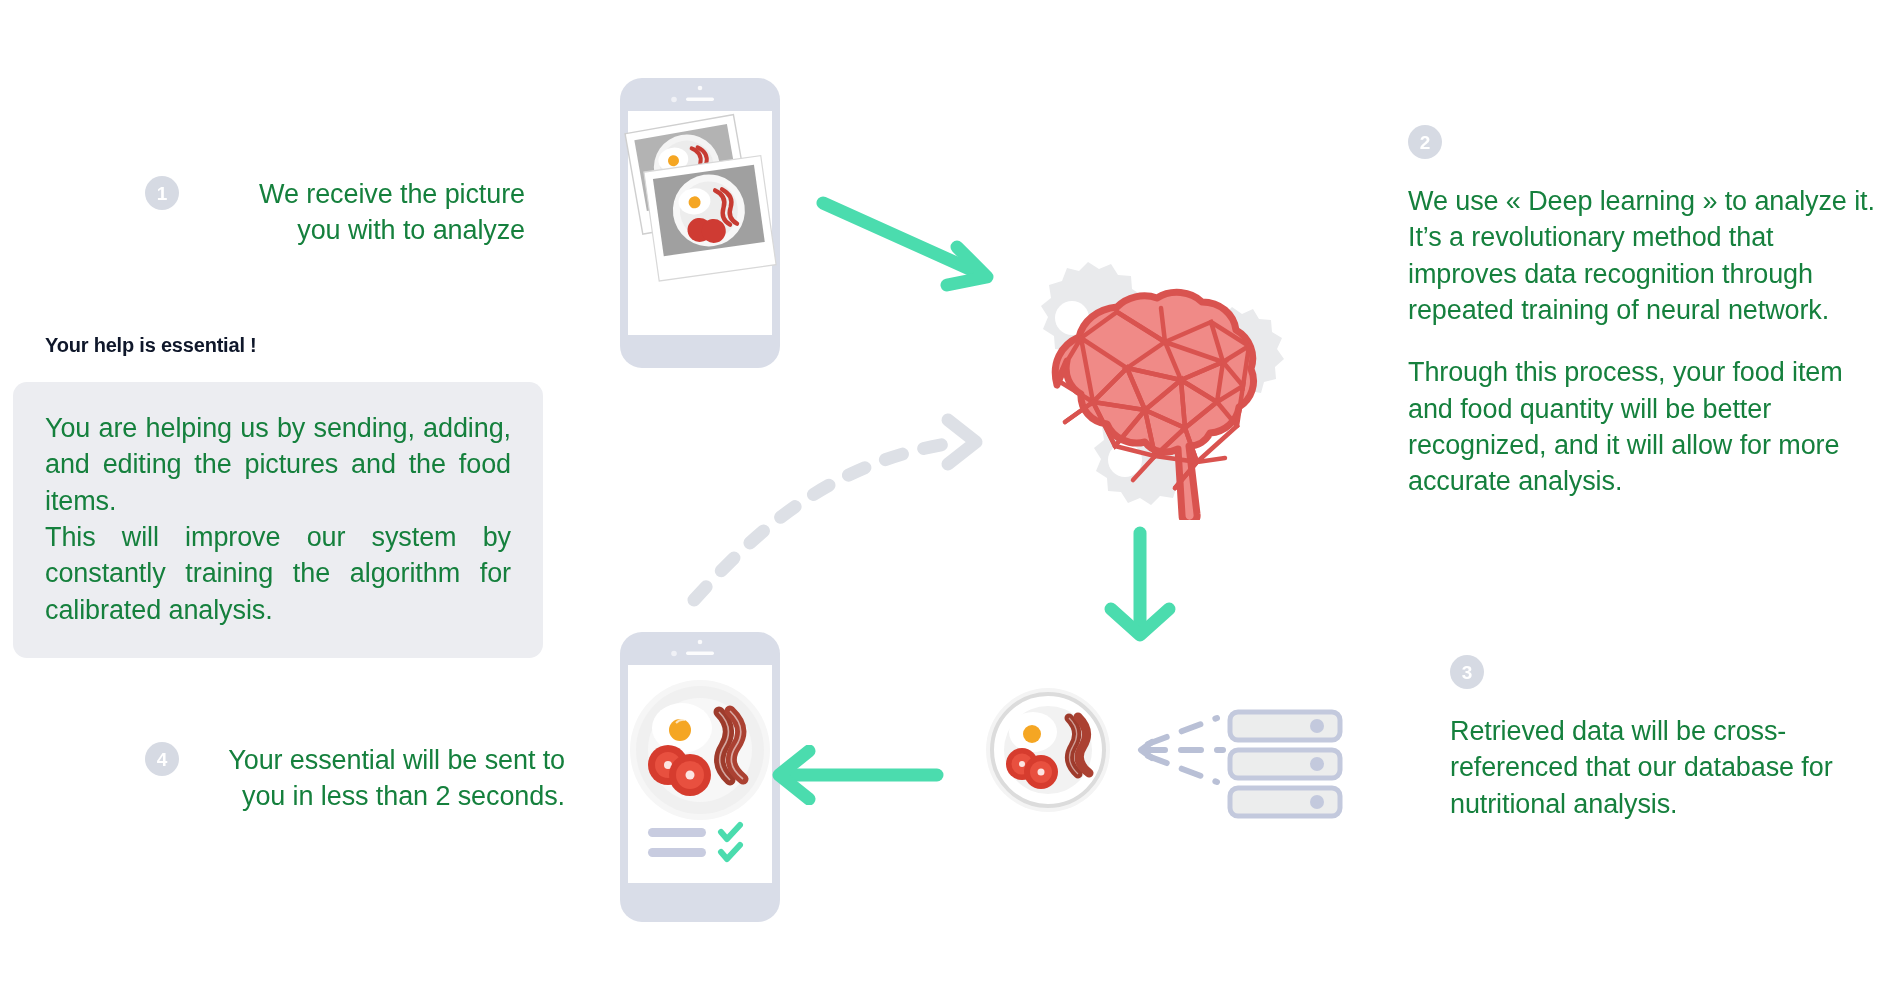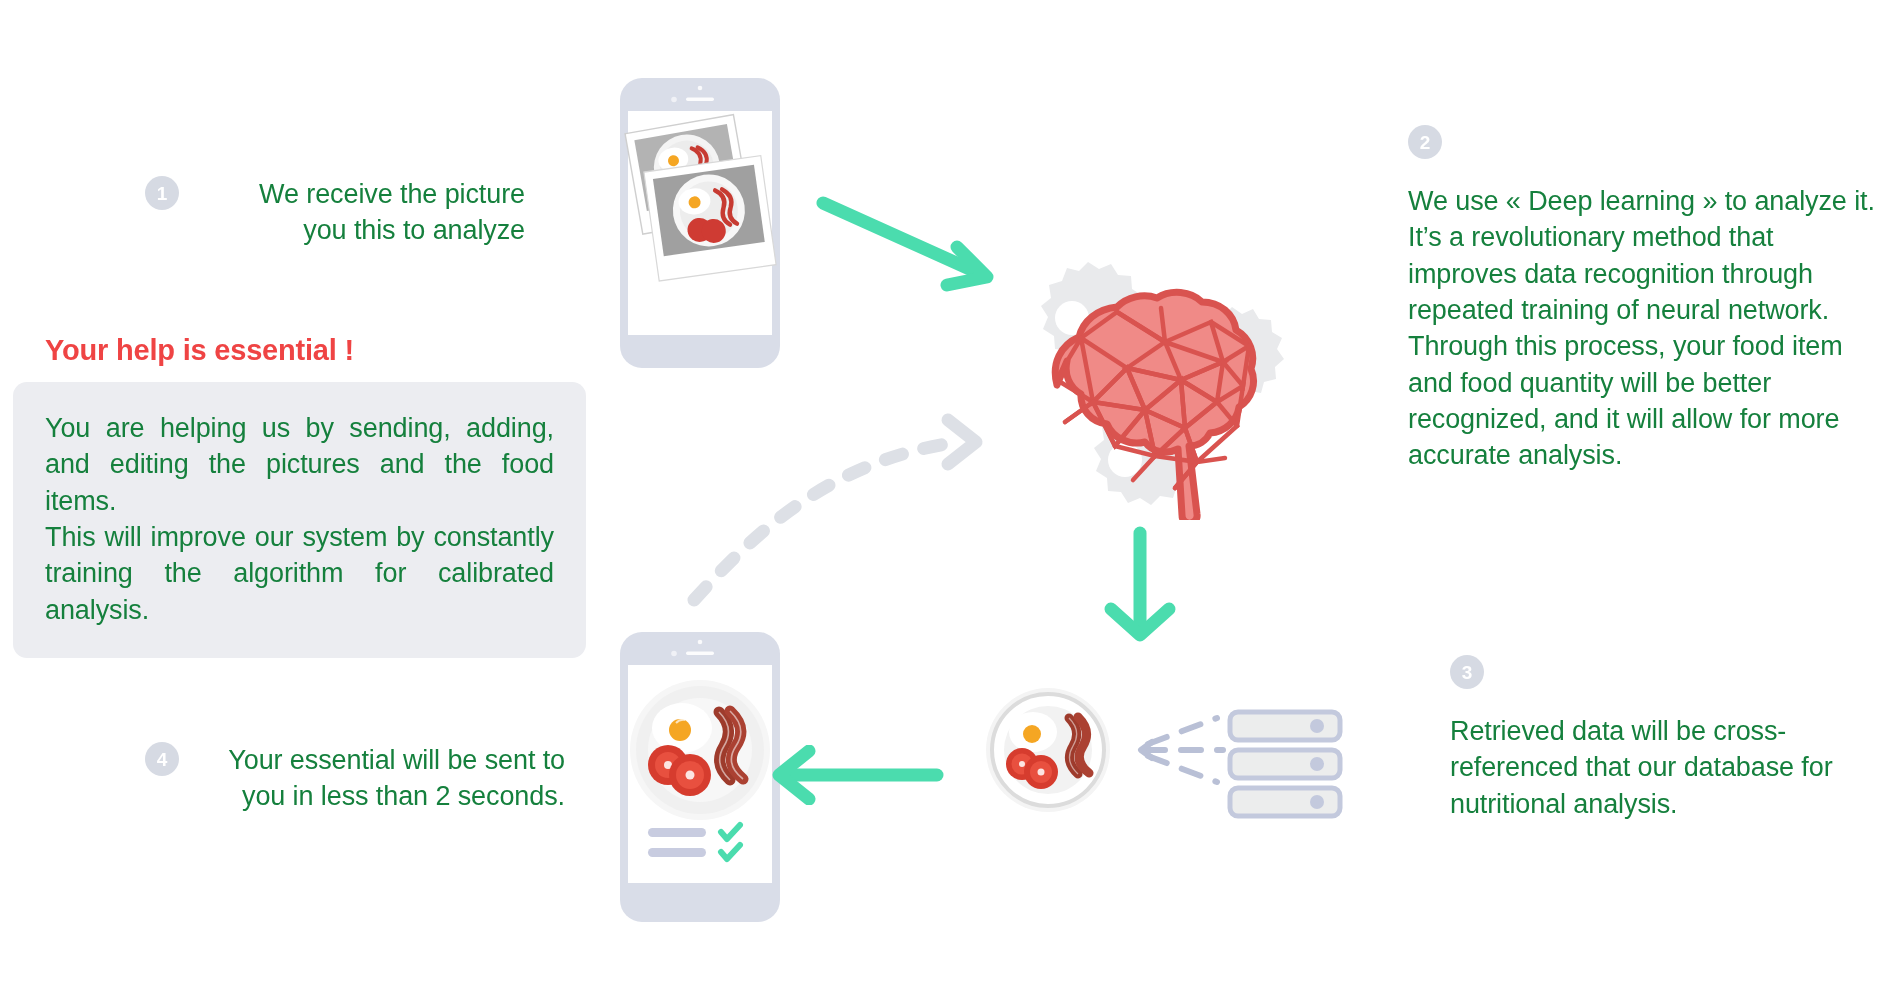--- a/index.html
+++ b/index.html
@@ -58,30 +58,30 @@
   #step1 .txt {
     text-align: right;
     flex: 1 1 auto;
   }
 
   
   #help-heading {
     position: absolute;
     left: 45px;
     top: 334px;
-    color: #ef4444;
-    font-size: 29px;
+    color: #0f172a;
+    font-size: 20px;
     font-weight: 700;
     letter-spacing: -0.2px;
   }
   #help-box {
     position: absolute;
     left: 13px;
     top: 382px;
-    width: 573px;
+    width: 530px;
     box-sizing: border-box;
     padding: 28px 32px 30px 32px;
     background: #ecedf1;
     border-radius: 14px;
   }
   #help-box .body-text {
     text-align: justify;
     text-justify: inter-word;
   }
 
@@ -98,21 +98,21 @@
   #step4 .txt { text-align: right; flex: 1 1 auto; }
 
   
   #step2 {
     position: absolute;
     left: 1408px;
     top: 125px;
     width: 470px;
   }
   #step2 .step-num { margin-bottom: 24px; }
-  #step2 .para { }
+  #step2 .para { margin-bottom: 26px; }
   #step2 .para:last-child { margin-bottom: 0; }
 
   
   #step3 {
     position: absolute;
     left: 1450px;
     top: 655px;
     width: 450px;
   }
   #step3 .step-num { margin-bottom: 24px; }
@@ -130,21 +130,21 @@
 </style>
 </head>
 <body>
 
 <div class="stage">
 
   <div id="step1">
     <div class="step-num">1</div>
     <div class="txt body-text">
       <span>We receive the picture</span><br>
-      <span>you this to analyze</span>
+      <span>you with to analyze</span>
     </div>
   </div>
 
   <div id="help-heading">Your help is essential !</div>
   <div id="help-box">
     <div class="body-text">You are helping us by sending, adding, and editing the pictures and the food items.</div>
     <div class="body-text">This will improve our system by constantly training the algorithm for calibrated analysis.</div>
   </div>
 
   <div id="step4">

